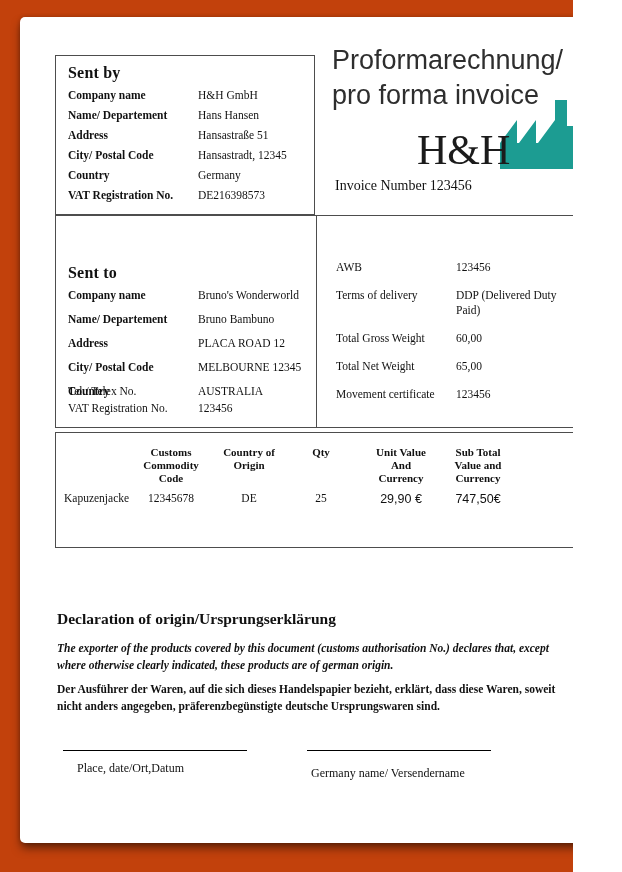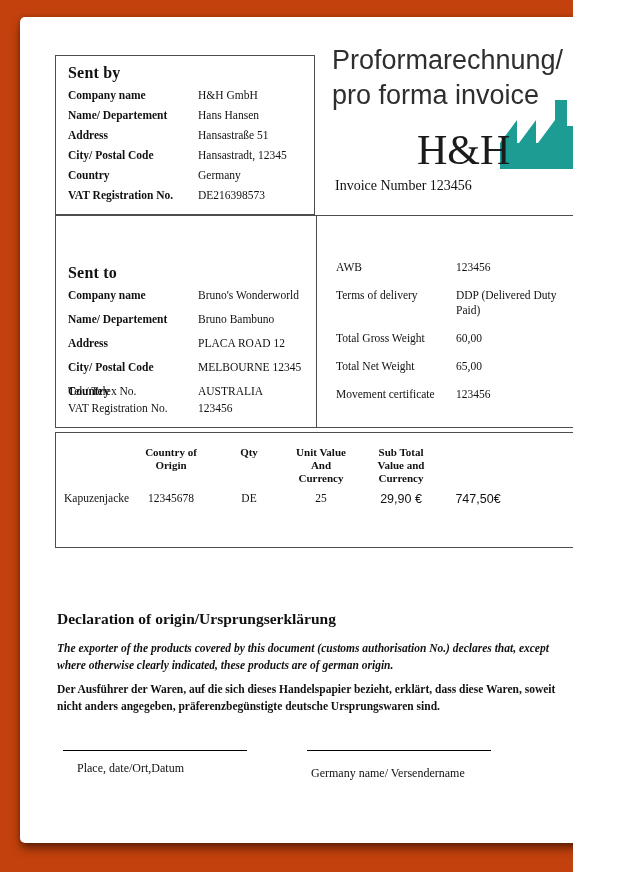--- a/index.html
+++ b/index.html
@@ -174,20 +174,23 @@
         <div class="ship-row">
           <span>Movement certificate</span>
           <span>123456</span>
         </div>
       </div>
     </div>
 
     <div class="box items">
       <div class="tbl-grid tbl-head">
         <div class="cell"></div>
+        <div class="cell">Customs
+Commodity
+Code</div>
         <div class="cell">Country of
 Origin</div>
         <div class="cell">Qty</div>
         <div class="cell">Unit Value
 And
 Currency</div>
         <div class="cell">Sub Total
 Value and
 Currency</div>
       </div>

